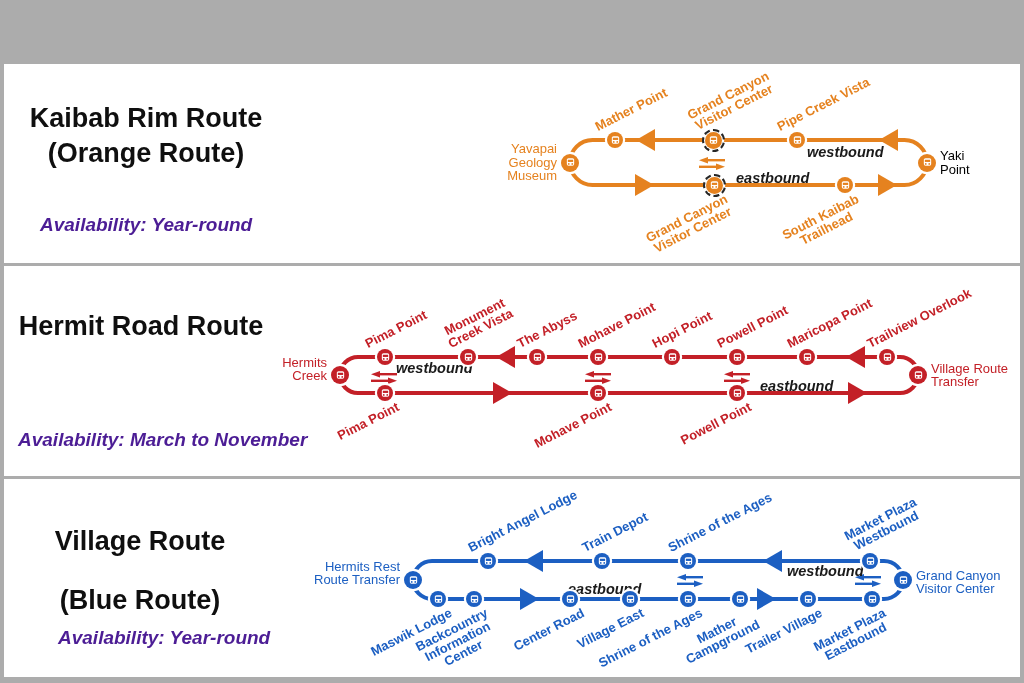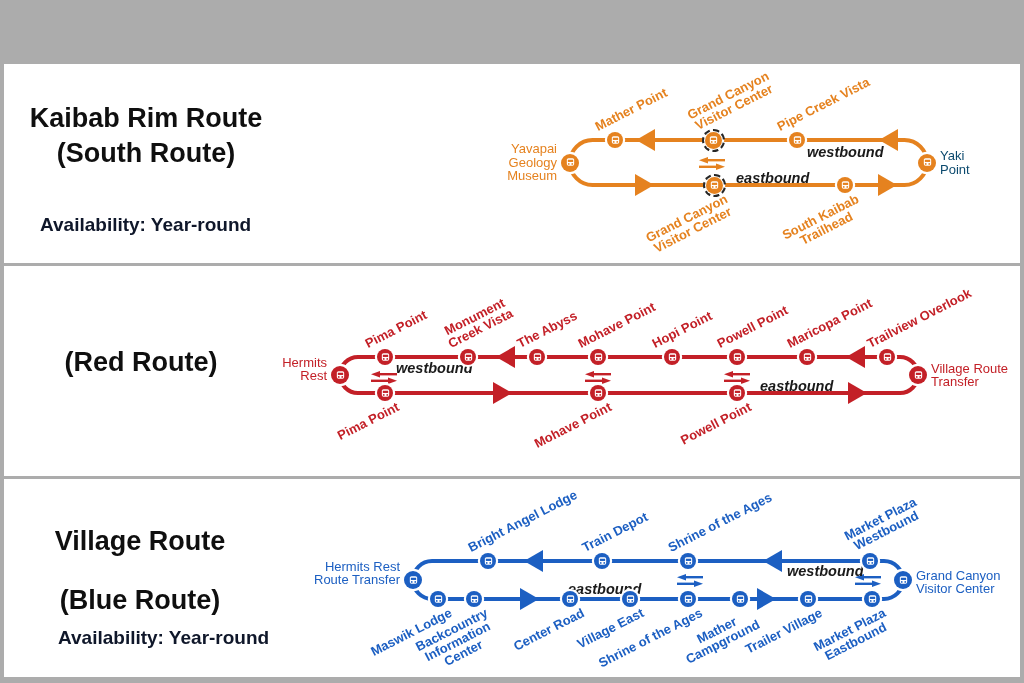--- a/index.html
+++ b/index.html
@@ -9,21 +9,21 @@
     border:3px solid #1a1a1a;box-sizing:border-box;display:flex;align-items:center;justify-content:center;}
   #title-text{font-weight:bold;font-size:31px;color:#0d0d0d;white-space:nowrap;}
   .panel{position:absolute;left:4px;width:1016px;background:#fff;}
   .panel1{top:64px;height:199px}
   .panel2{top:266px;height:210px}
   .panel3{top:479px;height:198px}
   .pt{position:absolute;transform:translateX(-50%);font-weight:bold;font-size:27px;color:#0f0f0f;white-space:nowrap;z-index:3;}
   #r1-t1{left:146px;top:103px}#r1-t2{left:146px;top:138px}
   #r2-t1{left:141px;top:311px}#r2-t2{left:141px;top:347px}
   #r3-t1{left:140px;top:526px}#r3-t2{left:140px;top:585px}
-  .avail{position:absolute;font-weight:bold;font-size:19px;color:#0f172a;white-space:nowrap;z-index:3;}
+  .avail{position:absolute;font-weight:bold;font-size:19px;color:#4c1d95;white-space:nowrap;z-index:3;font-style:italic;}
   #r1-av{left:40px;top:214px}
   #r2-av{left:18px;top:429px}
   #r3-av{left:58px;top:627px}
   #diagram{position:absolute;left:0;top:0;width:1024px;height:683px;z-index:2;}
   .loop{position:absolute;box-sizing:border-box;}
   .tri{position:absolute;width:0;height:0;}
   .stop{position:absolute;border-radius:50%;box-shadow:0 0 0 2.2px #fff;display:flex;
     align-items:center;justify-content:center;z-index:4;}
   .stop.hub{outline:2px dashed #262626;outline-offset:1px;}
   .anchor{position:absolute;width:0;height:0;z-index:3;}
@@ -37,24 +37,25 @@
 </head>
 <body>
 
 <div id="page">
 
   <div class="panel panel1"></div>
   <div class="panel panel2"></div>
   <div class="panel panel3"></div>
 
   <div class="pt" id="r1-t1">Kaibab Rim Route</div>
-  <div class="pt" id="r1-t2">(South Route)</div>
+  <div class="pt" id="r1-t2">(Orange Route)</div>
   <div class="avail" id="r1-av">Availability: Year-round</div>
 
-  <div class="pt" id="r2-t2">(Red Route)</div>
+  <div class="pt" id="r2-t1">Hermit Road Route</div>
+  <div class="avail" id="r2-av">Availability: March to November</div>
 
   <div class="pt" id="r3-t1">Village Route</div>
   <div class="pt" id="r3-t2">(Blue Route)</div>
   <div class="avail" id="r3-av">Availability: Year-round</div>
 
   <div id="diagram">
       <div class="loop" style="left: 568px; top: 138px; width: 361px; height: 49px; border: 4px solid rgb(229, 130, 31); border-radius: 24.5px;"></div>
       <div class="tri" style="top: 129px; border-top: 11px solid transparent; border-bottom: 11px solid transparent; left: 636px; border-right: 19px solid rgb(229, 130, 31);"></div>
       <div class="tri" style="top: 129px; border-top: 11px solid transparent; border-bottom: 11px solid transparent; left: 879px; border-right: 19px solid rgb(229, 130, 31);"></div>
       <div class="tri" style="top: 174px; border-top: 11px solid transparent; border-bottom: 11px solid transparent; left: 635px; border-left: 19px solid rgb(229, 130, 31);"></div>
@@ -137,21 +138,21 @@
 Geology
 Museum</div>
       <div class="stop" style="left: 918px; top: 153.5px; width: 18px; height: 18px; background: rgb(229, 130, 31);">
         <svg width="11" height="11" viewBox="0 0 12 12">
           <rect x="2" y="1.3" width="8" height="8.2" rx="1.8" fill="#ffffff"></rect>
           <rect x="3.1" y="3" width="5.8" height="2.4" fill="#E5821F"></rect>
           <circle cx="4.1" cy="7.6" r="0.95" fill="#E5821F"></circle>
           <circle cx="7.9" cy="7.6" r="0.95" fill="#E5821F"></circle>
         </svg>
       </div>
-      <div class="term-label" style="top: 149px; color: #0c4a6e; left: 940px; text-align: left;">Yaki
+      <div class="term-label" style="top: 149px; color: #000000; left: 940px; text-align: left;">Yaki
 Point</div>
       <div class="loop" style="left: 338px; top: 355px; width: 582px; height: 40px; border: 4px solid rgb(195, 32, 39); border-radius: 20px;"></div>
       <div class="tri" style="top: 346px; border-top: 11px solid transparent; border-bottom: 11px solid transparent; left: 496px; border-right: 19px solid rgb(195, 32, 39);"></div>
       <div class="tri" style="top: 346px; border-top: 11px solid transparent; border-bottom: 11px solid transparent; left: 846px; border-right: 19px solid rgb(195, 32, 39);"></div>
       <div class="tri" style="top: 382px; border-top: 11px solid transparent; border-bottom: 11px solid transparent; left: 493px; border-left: 19px solid rgb(195, 32, 39);"></div>
       <div class="tri" style="top: 382px; border-top: 11px solid transparent; border-bottom: 11px solid transparent; left: 848px; border-left: 19px solid rgb(195, 32, 39);"></div>
       <div class="xfer" style="left: 371px; top: 371px;"><svg width="26" height="13" viewBox="0 0 26 13">
           <path d="M8 3.2 H26" stroke="#C32027" stroke-width="2.4"></path>
           <polygon points="0,3.2 9,0 9,6.4" fill="#C32027"></polygon>
           <path d="M0 9.8 H18" stroke="#C32027" stroke-width="2.4"></path>
@@ -295,21 +296,21 @@
       </div>
       <div class="stop" style="left: 331px; top: 366px; width: 18px; height: 18px; background: rgb(195, 32, 39);">
         <svg width="11" height="11" viewBox="0 0 12 12">
           <rect x="2" y="1.3" width="8" height="8.2" rx="1.8" fill="#ffffff"></rect>
           <rect x="3.1" y="3" width="5.8" height="2.4" fill="#C32027"></rect>
           <circle cx="4.1" cy="7.6" r="0.95" fill="#C32027"></circle>
           <circle cx="7.9" cy="7.6" r="0.95" fill="#C32027"></circle>
         </svg>
       </div>
       <div class="term-label" style="top: 355.5px; color: rgb(195, 32, 39); right: 697px; text-align: right;">Hermits
-Rest</div>
+Creek</div>
       <div class="stop" style="left: 909px; top: 366px; width: 18px; height: 18px; background: rgb(195, 32, 39);">
         <svg width="11" height="11" viewBox="0 0 12 12">
           <rect x="2" y="1.3" width="8" height="8.2" rx="1.8" fill="#ffffff"></rect>
           <rect x="3.1" y="3" width="5.8" height="2.4" fill="#C32027"></rect>
           <circle cx="4.1" cy="7.6" r="0.95" fill="#C32027"></circle>
           <circle cx="7.9" cy="7.6" r="0.95" fill="#C32027"></circle>
         </svg>
       </div>
       <div class="term-label" style="top: 361.5px; color: rgb(195, 32, 39); left: 931px; text-align: left;">Village Route
 Transfer</div>

